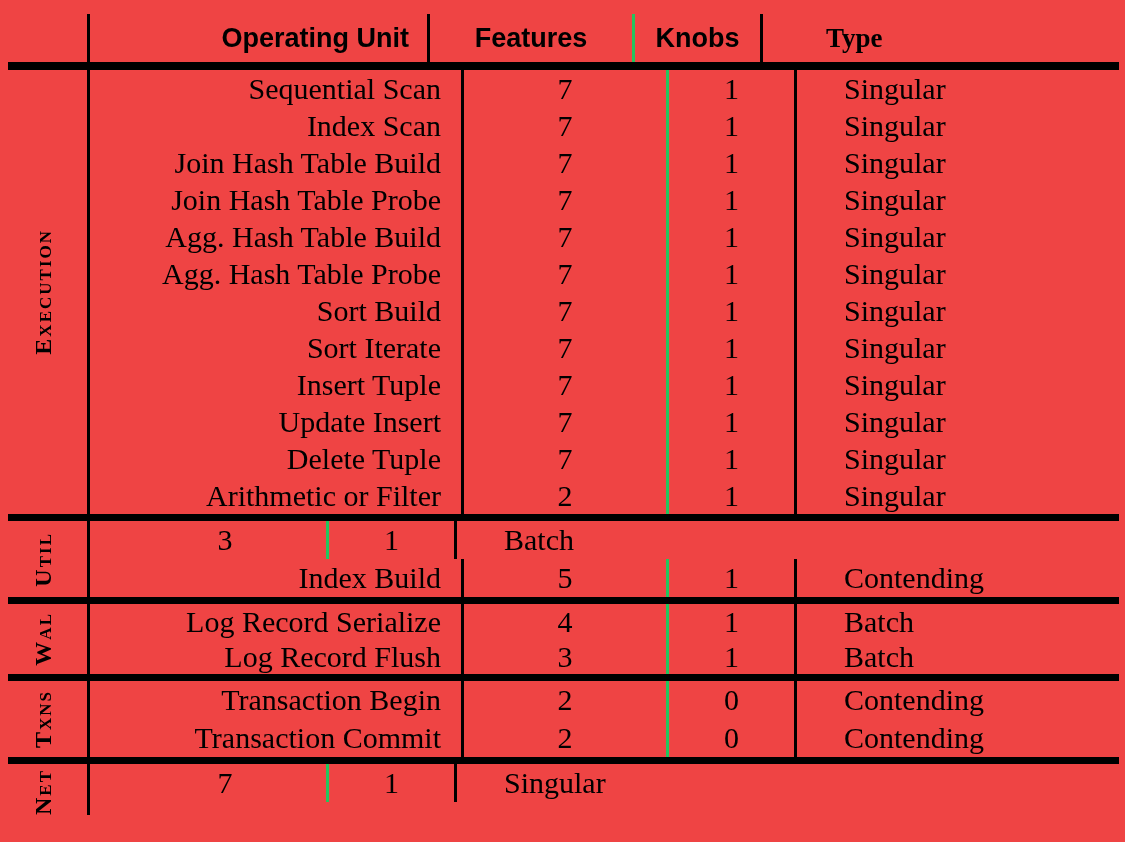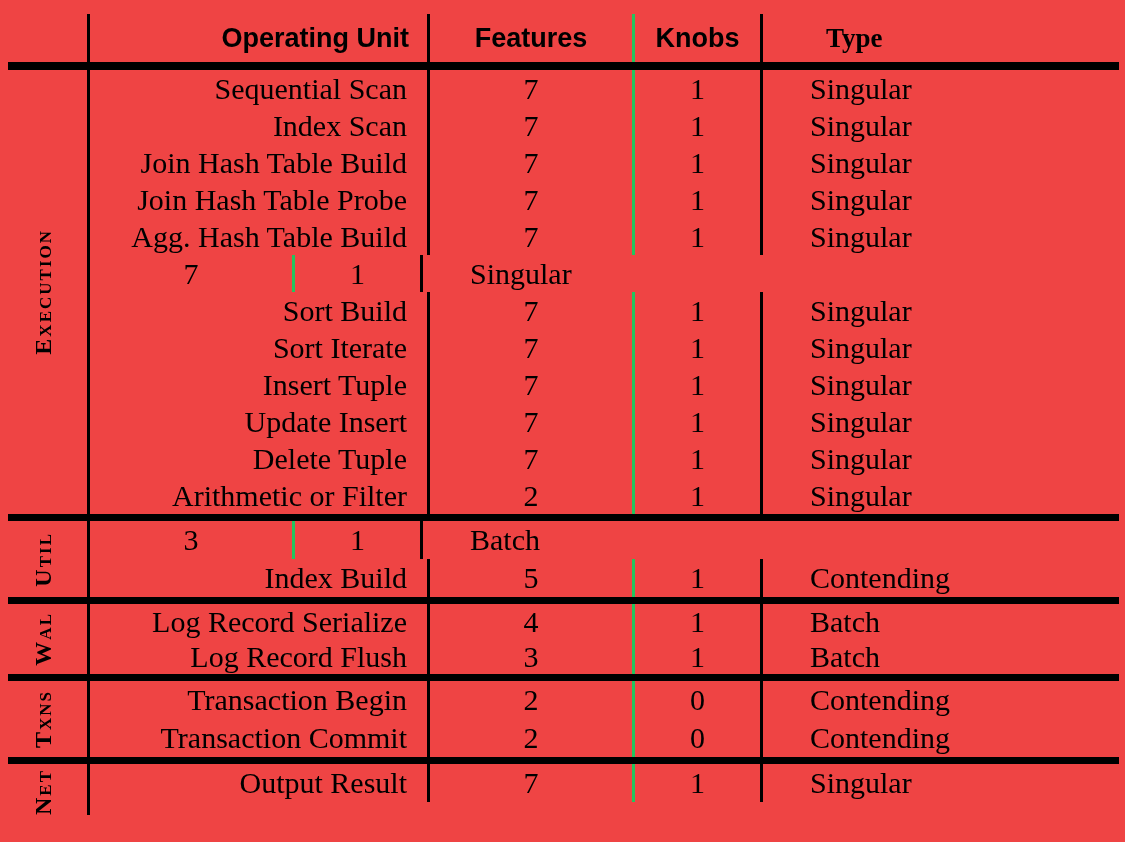--- a/index.html
+++ b/index.html
@@ -39,21 +39,21 @@
     width: 90px; border-right: 3px solid #000;
     display: flex; align-items: center; justify-content: center;
     overflow: visible; position: relative;
   }
   .group-label {
     writing-mode: vertical-rl; transform: rotate(180deg);
     font-family: "Liberation Serif", serif;
     font-weight: bold; font-variant: small-caps;
     font-size: 24px; letter-spacing: 2px; white-space: nowrap;
   }
-  .rows { flex: 1; }
+  .rows { flex: 1; padding-left: 34px; }
   .row { display: flex; height: 38px; font-size: 30px; }
   .row .cell { height: 100%; display: flex; align-items: center; }
   .sec-0 .row { height: 37px; }
   .sec-2 .row { height: 35px; }
   
   .sec-4 .label-cell { align-items: flex-start; padding-top: 5px; }
 </style>
 </head>
 <body>
 
@@ -100,20 +100,21 @@
     <div class="cell c-knobs">1</div>
     <div class="cell c-type">Singular</div>
   </div>
             <div class="row">
     <div class="cell c-op">Agg. Hash Table Build</div>
     <div class="cell c-feat">7</div>
     <div class="cell c-knobs">1</div>
     <div class="cell c-type">Singular</div>
   </div>
             <div class="row">
+    <div class="cell c-op">Agg. Hash Table Probe</div>
     <div class="cell c-feat">7</div>
     <div class="cell c-knobs">1</div>
     <div class="cell c-type">Singular</div>
   </div>
             <div class="row">
     <div class="cell c-op">Sort Build</div>
     <div class="cell c-feat">7</div>
     <div class="cell c-knobs">1</div>
     <div class="cell c-type">Singular</div>
   </div>
@@ -208,21 +209,20 @@
   </div>
           </div>
   </div>
         <div class="rule"></div>
         <div class="section sec-4">
     <div class="label-cell">
       <span class="group-label">Net</span>
     </div>
     <div class="rows">
             <div class="row">
-    <div class="cell c-op">Output Result</div>
     <div class="cell c-feat">7</div>
     <div class="cell c-knobs">1</div>
     <div class="cell c-type">Singular</div>
   </div>
           </div>
   </div>
       </div>
 
   </div>
 </div>

